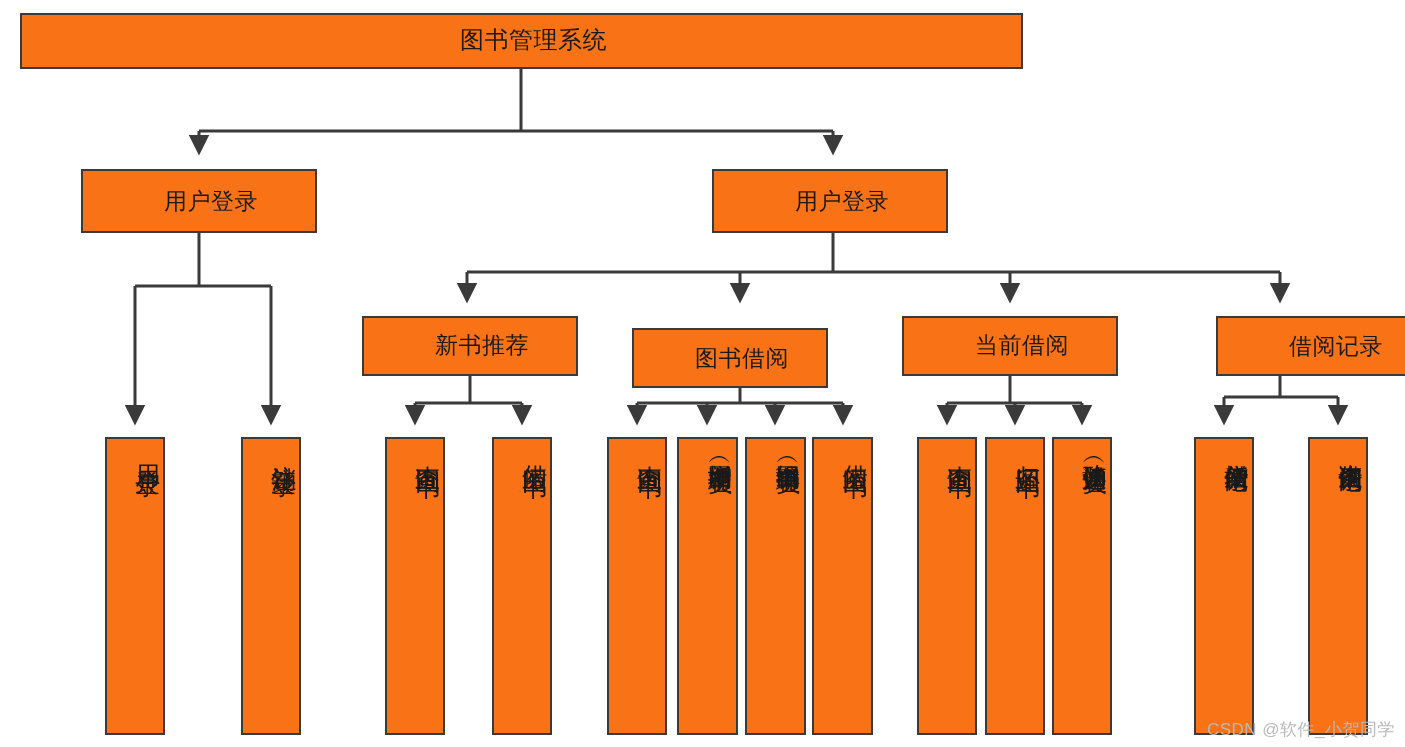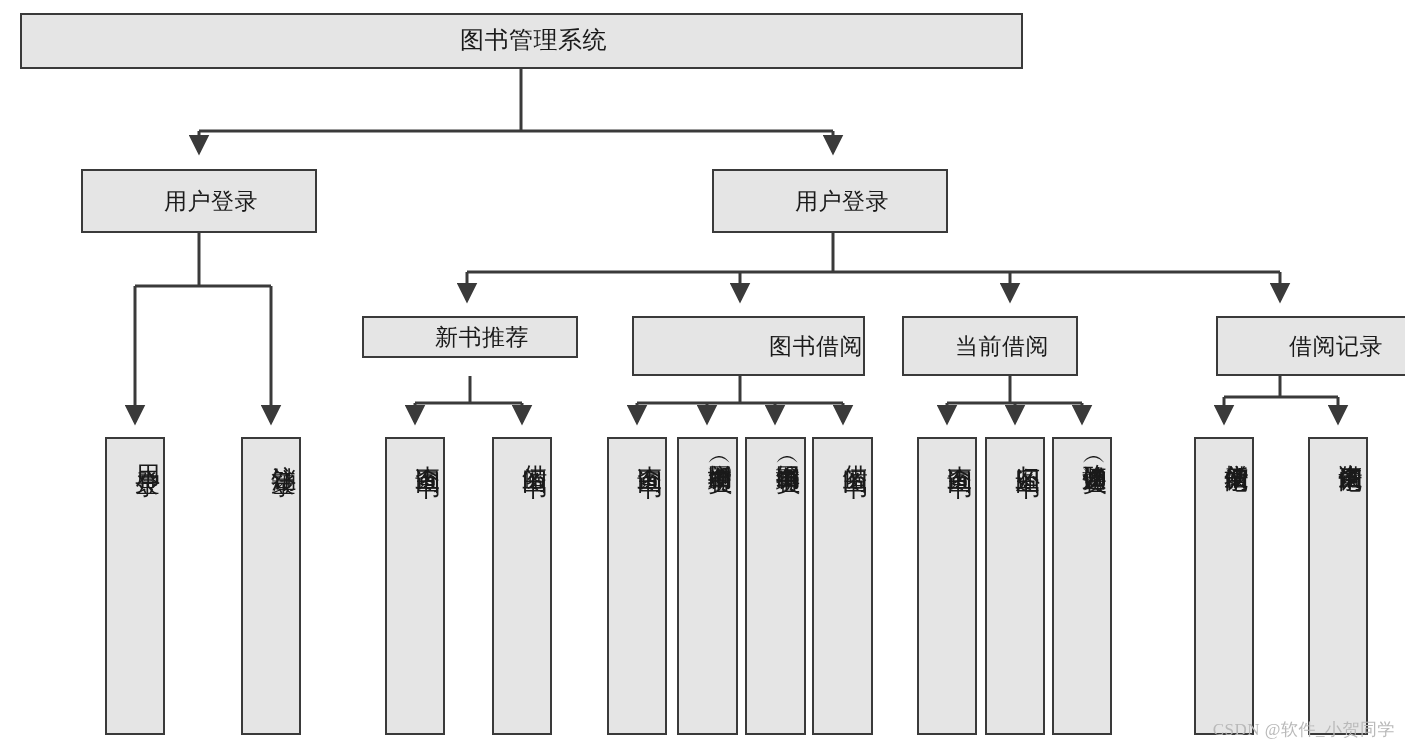--- a/index.html
+++ b/index.html
@@ -23,21 +23,21 @@
     left: 0;
     top: 0;
     width: 1405px;
     height: 747px;
     pointer-events: none;
   }
   .node {
     position: absolute;
     box-sizing: border-box;
     border: 2.5px solid #3a3a3a;
-    background: #e5e5e5;
+    background: #f97316;
     display: flex;
     align-items: center;
     justify-content: center;
     color: #1a1a1a;
     padding-left: 24px;
   }
   .node .label {
     display: block;
     text-align: center;
     line-height: 1.22;
@@ -70,21 +70,21 @@
     letter-spacing: 1px;
   }
   .watermark {
     position: absolute;
     right: 10px;
     bottom: 6px;
     font-size: 17px;
     color: #b9b9b9;
     letter-spacing: 0.5px;
     white-space: nowrap;
-    font-family: Liberation Serif, serif;
+    font-family: Liberation Sans, sans-serif;
   }
 </style>
 </head>
 <body>
 
 <div id="canvas">
 
   <svg class="connectors" viewBox="0 0 1405 747" xmlns="http://www.w3.org/2000/svg">
     <defs>
       <marker id="arrow" viewBox="0 0 12 12" refX="10" refY="6" markerWidth="7" markerHeight="7" orient="auto-start-reverse">
@@ -139,27 +139,27 @@
     <span class="label">图书管理系统</span>
   </div>
 
   <div class="node horiz" style="left:81px; top:169px; width:236px; height:64px;">
     <span class="label">用户登录</span>
   </div>
   <div class="node horiz" style="left:712px; top:169px; width:236px; height:64px;">
     <span class="label">用户登录</span>
   </div>
 
-  <div class="node horiz" style="left:362px; top:316px; width:216px; height:42px;">
+  <div class="node horiz" style="left:362px; top:316px; width:216px; height:60px;font-family:Liberation Serif, serif;">
     <span class="label">新书推荐</span>
   </div>
-  <div class="node horiz" style="left:632px; top:316px; width:233px; height:60px;justify-content:flex-end;">
+  <div class="node horiz" style="left:632px; top:328px; width:196px; height:60px;">
     <span class="label">图书借阅</span>
   </div>
-  <div class="node horiz" style="left:902px; top:316px; width:176px; height:60px;">
+  <div class="node horiz" style="left:902px; top:316px; width:216px; height:60px;font-family:Liberation Serif, serif;">
     <span class="label">当前借阅</span>
   </div>
   <div class="node horiz" style="left:1172px; top:316px; width:216px; height:60px;margin-left:44px;">
     <span class="label">借阅记录</span>
   </div>
 
   <div class="node vert" style="left:105px; top:437px; width:60px; height:298px;">
     <span class="label">用户登录</span>
   </div>
   <div class="node vert" style="left:241px; top:437px; width:60px; height:298px;">

